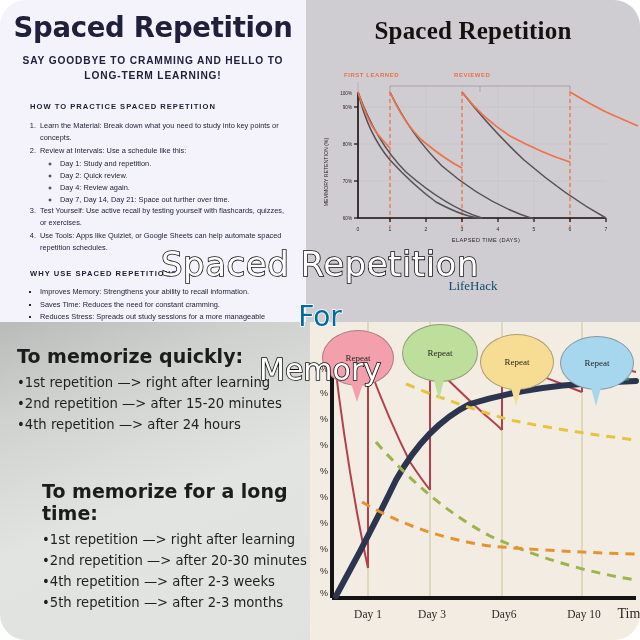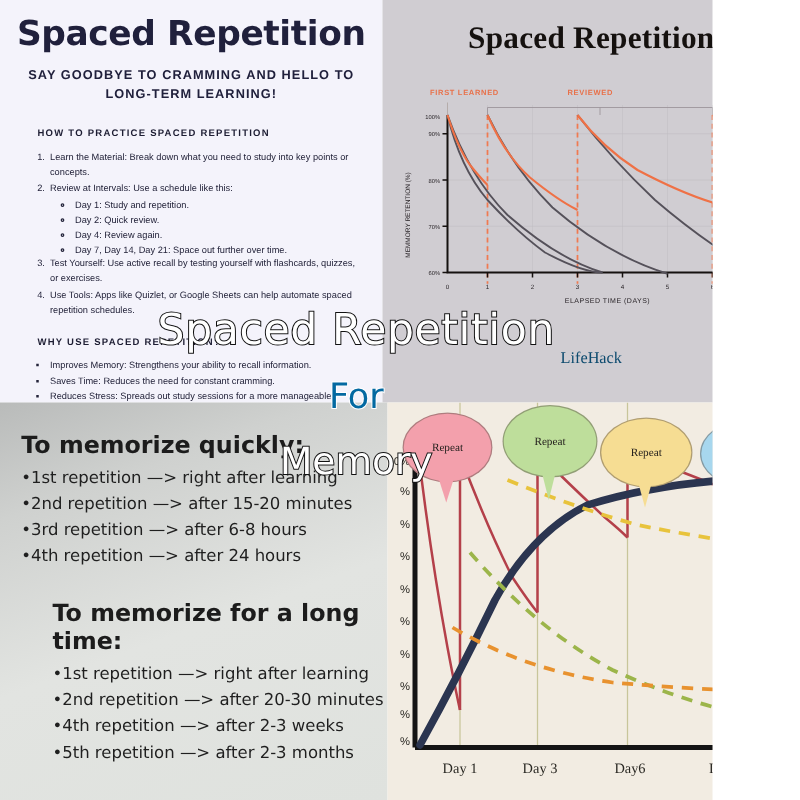--- a/index.html
+++ b/index.html
@@ -1,17 +1,17 @@
 <!DOCTYPE html>
 <html><head>
 <meta charset="utf-8">
 <style>
   html,body{margin:0;padding:0;background:#fff;}
   body{width:640px;height:640px;overflow:hidden;font-family:"Liberation Sans",sans-serif;}
-  .canvas{position:relative;width:570px;height:640px;overflow:hidden;}
+  .canvas{position:relative;width:640px;height:640px;overflow:hidden;border-radius:26px;}
 
   
   .q{position:absolute;overflow:hidden;}
   #q-tl{left:0;top:0;width:306px;height:322px;background:#f4f3fb;}
   #q-tr{left:306px;top:0;width:334px;height:322px;background:#d0cdd2;}
   #q-bl{left:0;top:322px;width:310px;height:318px;
         background:linear-gradient(160deg,#b9bbba 0%,#cfd1cf 22%,#e2e4e1 55%,#dfe2de 100%);}
   #q-br{left:310px;top:322px;width:330px;height:318px;background:#f2ece2;}
 
   
@@ -174,21 +174,20 @@
 
     <div class="tr-brand">LifeHack</div>
   </div>
 
   <div class="q" id="q-bl">
     <div class="blk1">
       <div class="bl-h">To memorize quickly:</div>
       <div class="bl-list">
         <div class="bl-li">•<span>1st repetition —&gt; right after learning</span></div>
         <div class="bl-li">•<span>2nd repetition —&gt; after 15-20 minutes</span></div>
-        <div class="bl-li">•<span>3rd repetition —&gt; after 6-8 hours</span></div>
         <div class="bl-li">•<span>4th repetition —&gt; after 24 hours</span></div>
       </div>
     </div>
     <div class="blk2">
       <div class="bl-h">To memorize for a long time:</div>
       <div class="bl-list">
         <div class="bl-li">•<span>1st repetition —&gt; right after learning</span></div>
         <div class="bl-li">•<span>2nd repetition —&gt; after 20-30 minutes</span></div>
         <div class="bl-li">•<span>4th repetition —&gt; after 2-3 weeks</span></div>
         <div class="bl-li">•<span>5th repetition —&gt; after 2-3 months</span></div>

